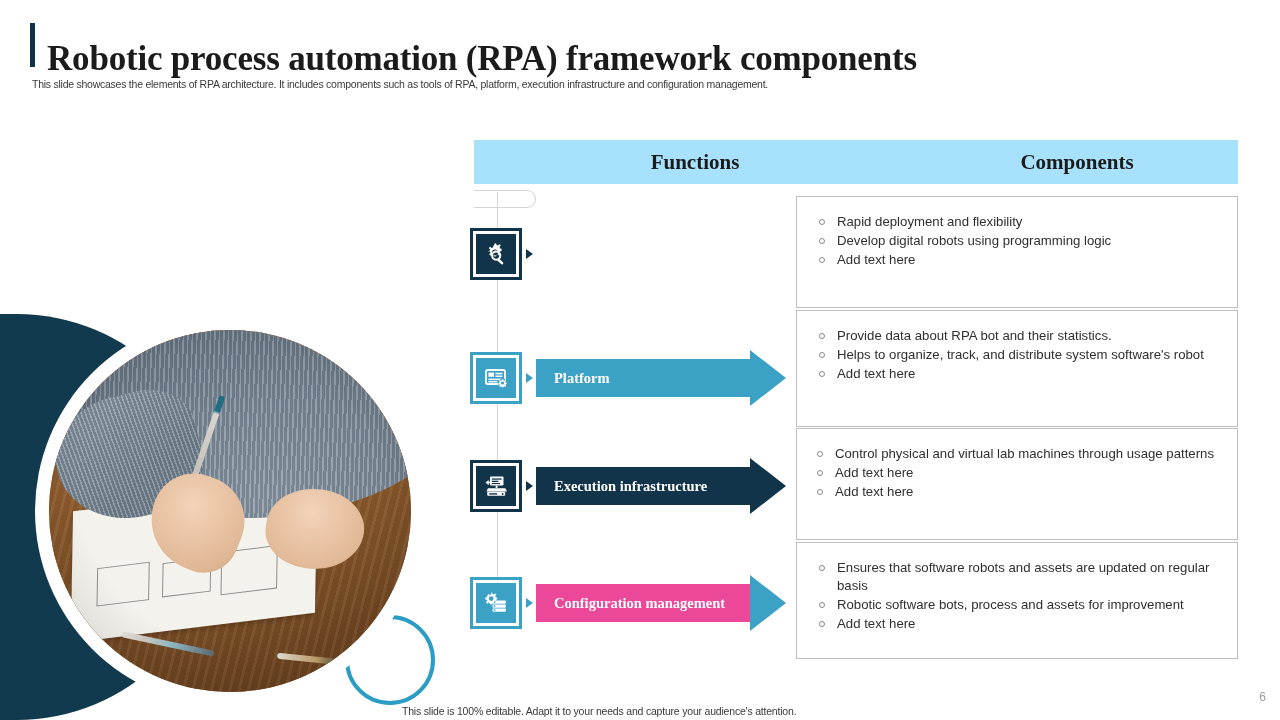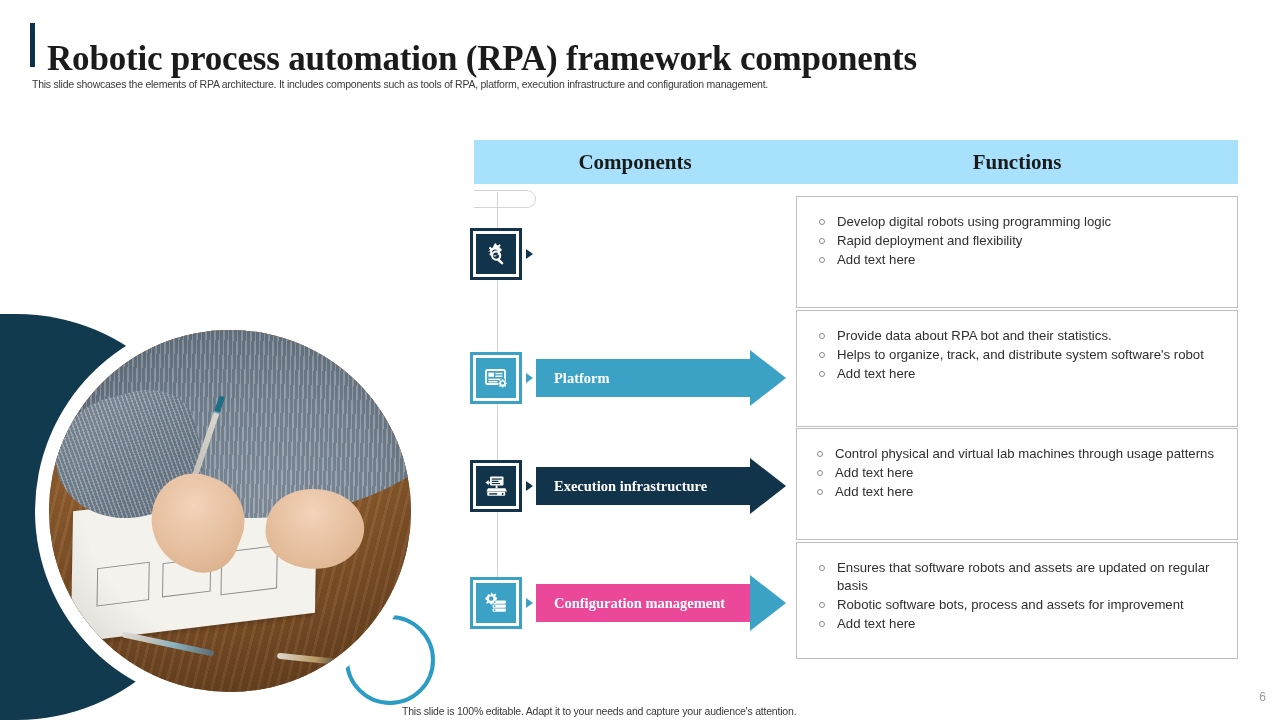--- a/index.html
+++ b/index.html
@@ -420,22 +420,22 @@
       <div class="ph-hand-l"></div>
       <div class="ph-hand-r"></div>
       <div class="ph-pen-desk"></div>
       <div class="ph-pen-desk2"></div>
       <div class="ph-vignette"></div>
     </div>
   </div>
 </div>
 
 <div id="header-row">
+  <div id="header-functions" class="header-cell">Functions</div>
   <div id="header-components" class="header-cell">Components</div>
-  <div id="header-functions" class="header-cell">Functions</div>
 </div>
 
 <div id="connector-elbow"></div>
 <div id="connector-spine"></div>
 
 <div class="comp-row" id="comp-row-0">
   <div class="icon-box" style="border-color:#12344a;">
     <div class="icon-inner" style="background:#12344a;">
       <svg width="26" height="26" viewBox="0 0 26 26" fill="none">
         <path d="M12 2.2l1.1.28.55 1.5 1.55.4.95-1.25 1 .6.6 1 -1.25.95.4 1.55 1.5.55.28 1.1-.28 1.1-1.5.55-.4 1.55 1.25.95-.6 1-1 .6-.95-1.25-1.55.4-.55 1.5-1.1.28-1.1-.28-.55-1.5-1.55-.4-.95 1.25-1-.6-.6-1 1.25-.95-.4-1.55-1.5-.55L4.9 11.4l.28-1.1 1.5-.55.4-1.55L5.83 7.25l.6-1 1-.6.95 1.25 1.55-.4.55-1.5z" fill="#ffffff"></path>
@@ -526,22 +526,22 @@
   <div class="arrow-wrap">
     <div class="arrow-body" style="background:#ec4899;">
       <span class="arrow-label">Configuration management</span>
     </div>
     <div class="arrow-head" style="border-left-color:#3ba2c6;"></div>
   </div>
 </div>
 
 <div class="fn-box" id="fn-box-0">
   <ul class="fn-list">
+    <li>Rapid deployment and flexibility</li>
     <li>Develop digital robots using programming logic</li>
-    <li>Rapid deployment and flexibility</li>
     <li>Add text here</li>
   </ul>
 </div>
 
 <div class="fn-box" id="fn-box-1">
   <ul class="fn-list">
     <li>Provide data about RPA bot and their statistics.</li>
     <li>Helps to organize, track, and distribute system software's robot</li>
     <li>Add text here</li>
   </ul>

